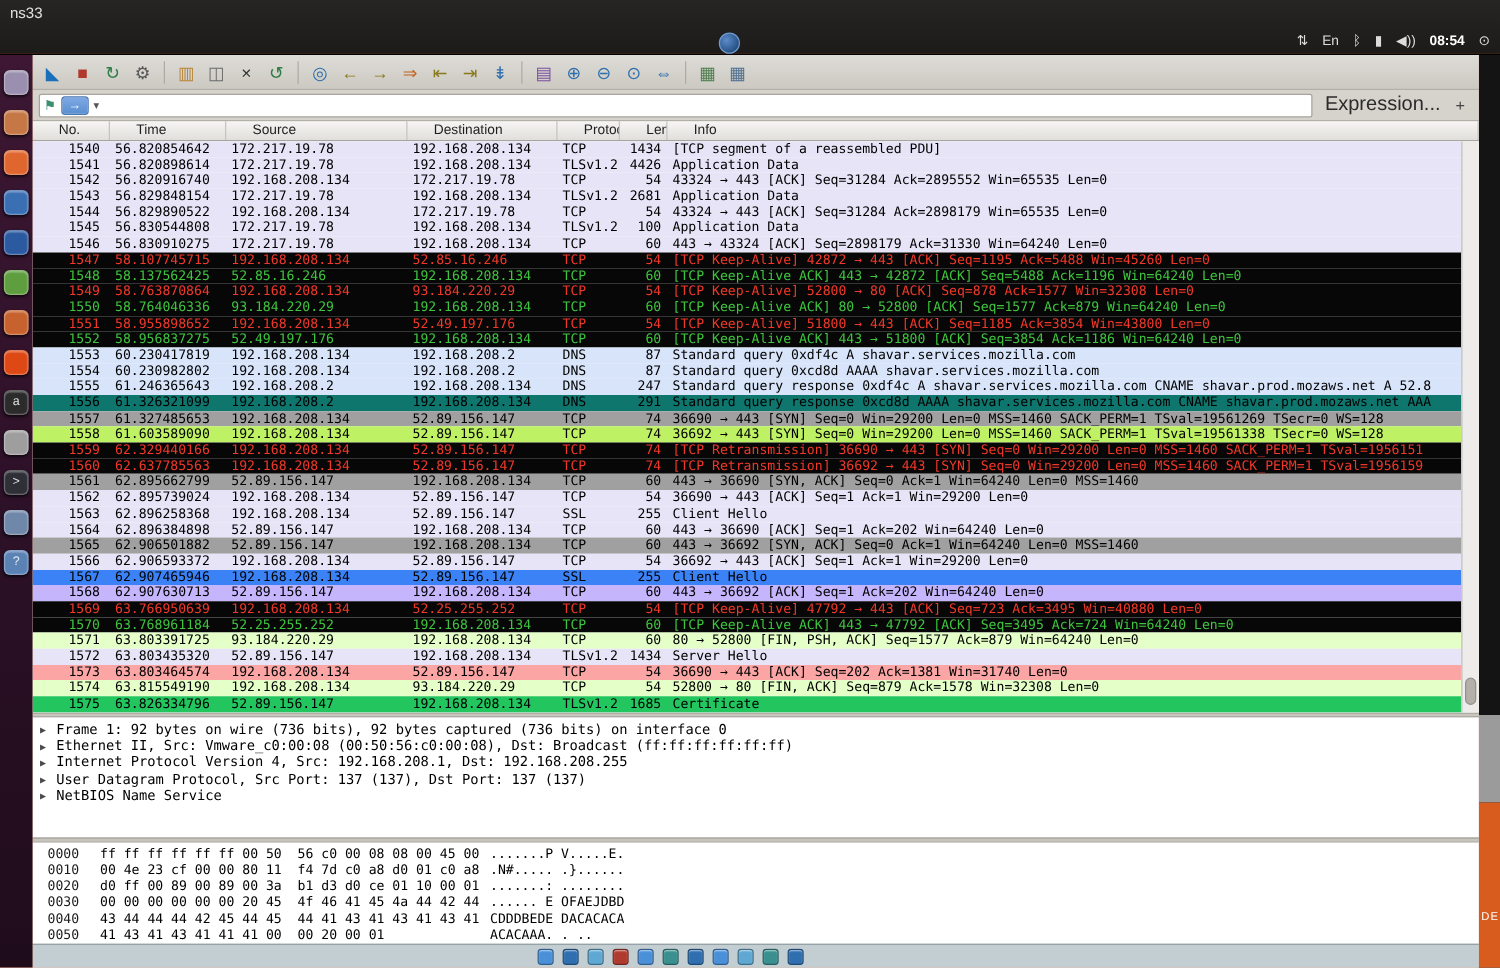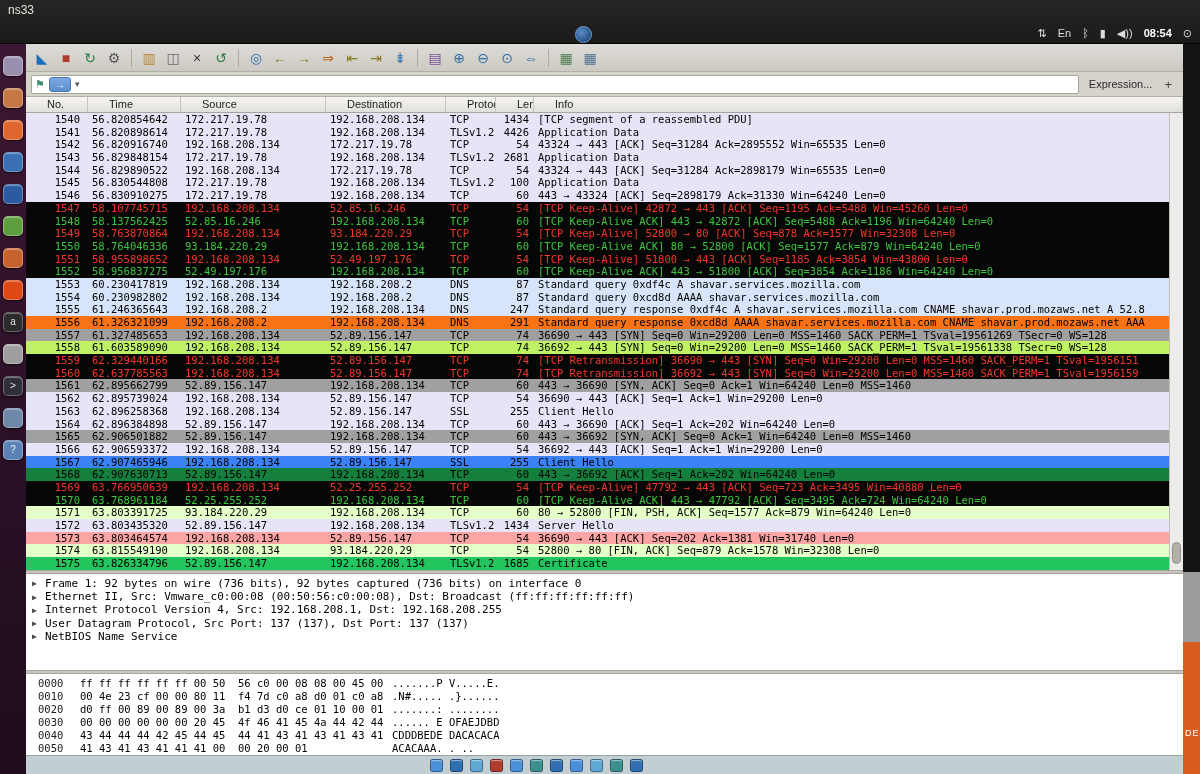--- a/index.html
+++ b/index.html
@@ -73,21 +73,21 @@
     flex:1; border:none; outline:none; background:transparent;
     font-family:"Liberation Sans",sans-serif; font-size:11px; color:#333;
   }
   .filter-input-el::placeholder { color:#9a9a9a; }
   .apply-btn {
     width:22px; height:15px; background:linear-gradient(#7fa9e4,#5a8fd0); border-radius:3px;
     color:#fff; font-size:10px; display:flex; align-items:center; justify-content:center;
     border:1px solid #4a77b5;
   }
   .dd-arrow { color:#555; font-size:9px; }
-  .expression-label { font-size:11px; color:#2b2b2b; padding:0 4px; }
+  .expression-label { font-size:16px; color:#2b2b2b; padding:0 4px; }
   .plus-btn { font-size:13px; color:#444; padding:0 6px 0 2px; }
 
   .colheader {
     height:16px; flex:0 0 16px; display:grid;
     grid-template-columns:62px 93px 145px 120px 50px 38px 1fr;
     background:linear-gradient(#f6f5f3,#e1dfdb);
     border-bottom:1px solid #a8a5a0; font-size:11px; color:#1e1e1e;
   }
   .colheader span {
     border-right:1px solid #c6c4c0; padding:1px 0 0 21px; overflow:hidden; white-space:nowrap;
@@ -376,21 +376,21 @@
         </div>
         <div class="prow" style="background: rgb(215, 228, 249); color: rgb(0, 0, 0);">
           <span class="c-no">1555</span>
           <span class="c-time">61.246365643</span>
           <span class="c-source">192.168.208.2</span>
           <span class="c-destination">192.168.208.134</span>
           <span class="c-protocol">DNS</span>
           <span class="c-length">247</span>
           <span class="c-info">Standard query response 0xdf4c A shavar.services.mozilla.com CNAME shavar.prod.mozaws.net A 52.8</span>
         </div>
-        <div class="prow" style="background: #f97316; color: rgb(0, 0, 0);">
+        <div class="prow" style="background: #0f766e; color: rgb(0, 0, 0);">
           <span class="c-no">1556</span>
           <span class="c-time">61.326321099</span>
           <span class="c-source">192.168.208.2</span>
           <span class="c-destination">192.168.208.134</span>
           <span class="c-protocol">DNS</span>
           <span class="c-length">291</span>
           <span class="c-info">Standard query response 0xcd8d AAAA shavar.services.mozilla.com CNAME shavar.prod.mozaws.net AAA</span>
         </div>
         <div class="prow" style="background: rgb(160, 160, 160); color: rgb(0, 0, 0);">
           <span class="c-no">1557</span>
@@ -484,21 +484,21 @@
         </div>
         <div class="prow" style="background: #3b82f6; color: rgb(0, 0, 0);">
           <span class="c-no">1567</span>
           <span class="c-time">62.907465946</span>
           <span class="c-source">192.168.208.134</span>
           <span class="c-destination">52.89.156.147</span>
           <span class="c-protocol">SSL</span>
           <span class="c-length">255</span>
           <span class="c-info">Client Hello</span>
         </div>
-        <div class="prow" style="background: #15803d; color: rgb(0, 0, 0);">
+        <div class="prow" style="background: #c4b5fd; color: rgb(0, 0, 0);">
           <span class="c-no">1568</span>
           <span class="c-time">62.907630713</span>
           <span class="c-source">52.89.156.147</span>
           <span class="c-destination">192.168.208.134</span>
           <span class="c-protocol">TCP</span>
           <span class="c-length">60</span>
           <span class="c-info">443 → 36692 [ACK] Seq=1 Ack=202 Win=64240 Len=0</span>
         </div>
         <div class="prow" style="background: rgb(7, 7, 7); color: rgb(240, 56, 42);">
           <span class="c-no">1569</span>

